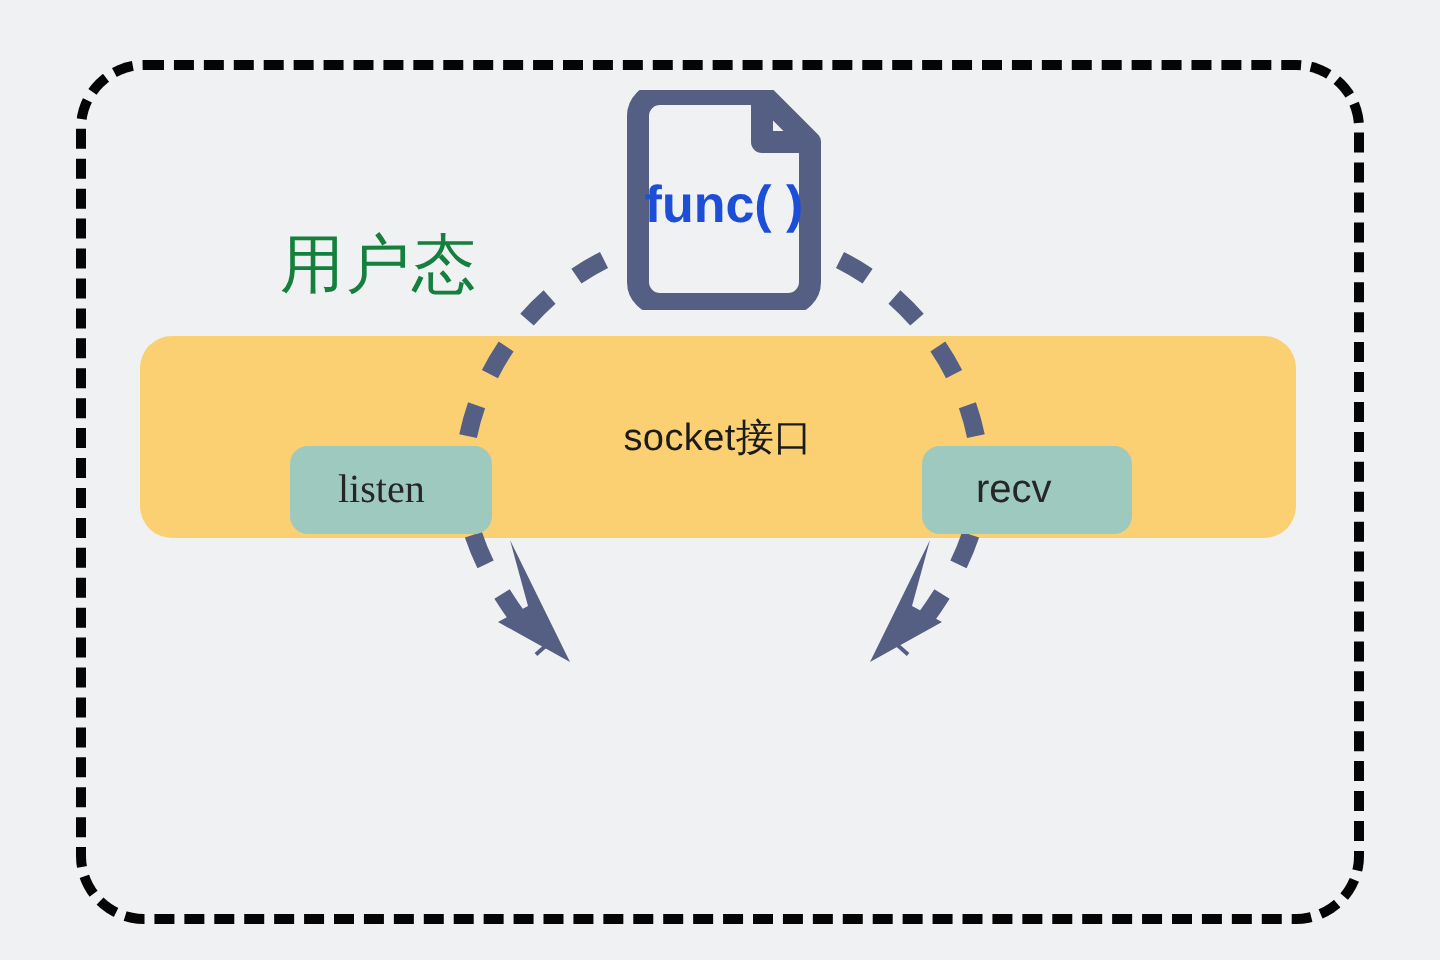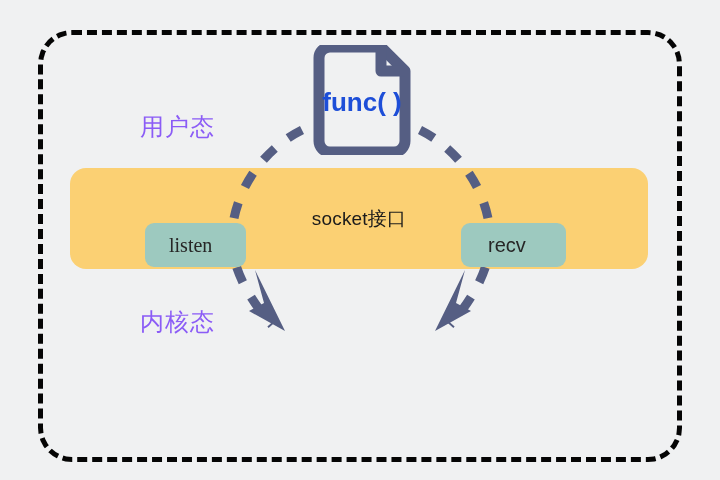--- a/index.html
+++ b/index.html
@@ -107,22 +107,22 @@
     left: 461px;
     top: 223px;
     width: 105px;
     height: 44px;
     padding-left: 27px;
   }
 
   
   .mode-label {
     position: absolute;
-    font-size: 24px;
-    color: #8b5cf6;
+    font-size: 32px;
+    color: #15803d;
     letter-spacing: 1px;
     z-index: 4;
     white-space: nowrap;
   }
   .mode-user {
     left: 140px;
     top: 111px;
   }
   .mode-kernel {
     left: 140px;
@@ -184,21 +184,20 @@
 
   <svg class="layer layer-arrows" viewBox="0 0 720 480" xmlns="http://www.w3.org/2000/svg">
 
     <path d="M 285 331 L 249 311 L 264 303 L 255 270 Z" fill="#555e83"></path>
 
     <path d="M 435 331 L 471 311 L 456 303 L 465 270 Z" fill="#555e83"></path>
   </svg>
 
   <div class="mode-label mode-user">用户态</div>
 
-  <div class="mode-label mode-kernel">内核态</div>
 
   <div class="func-doc">
     <svg width="116" height="110" viewBox="0 0 116 110" xmlns="http://www.w3.org/2000/svg">
       <path d="M 16 13
                a 11 11 0 0 1 11 -11
                L 78 2
                L 102 26
                L 102 96
                a 11 11 0 0 1 -11 11
                L 27 107

